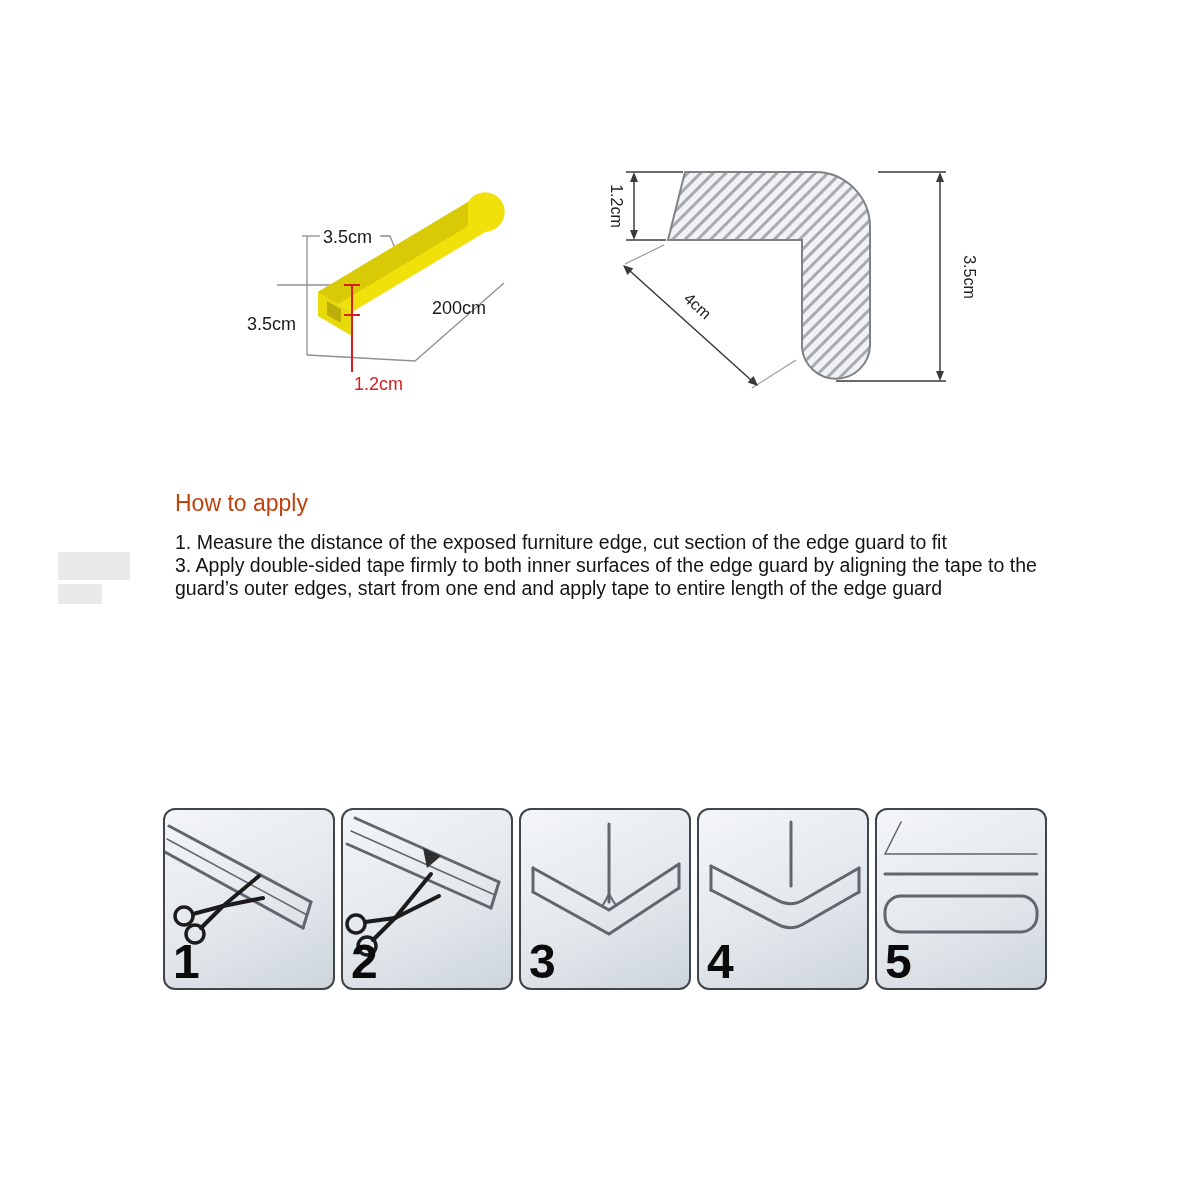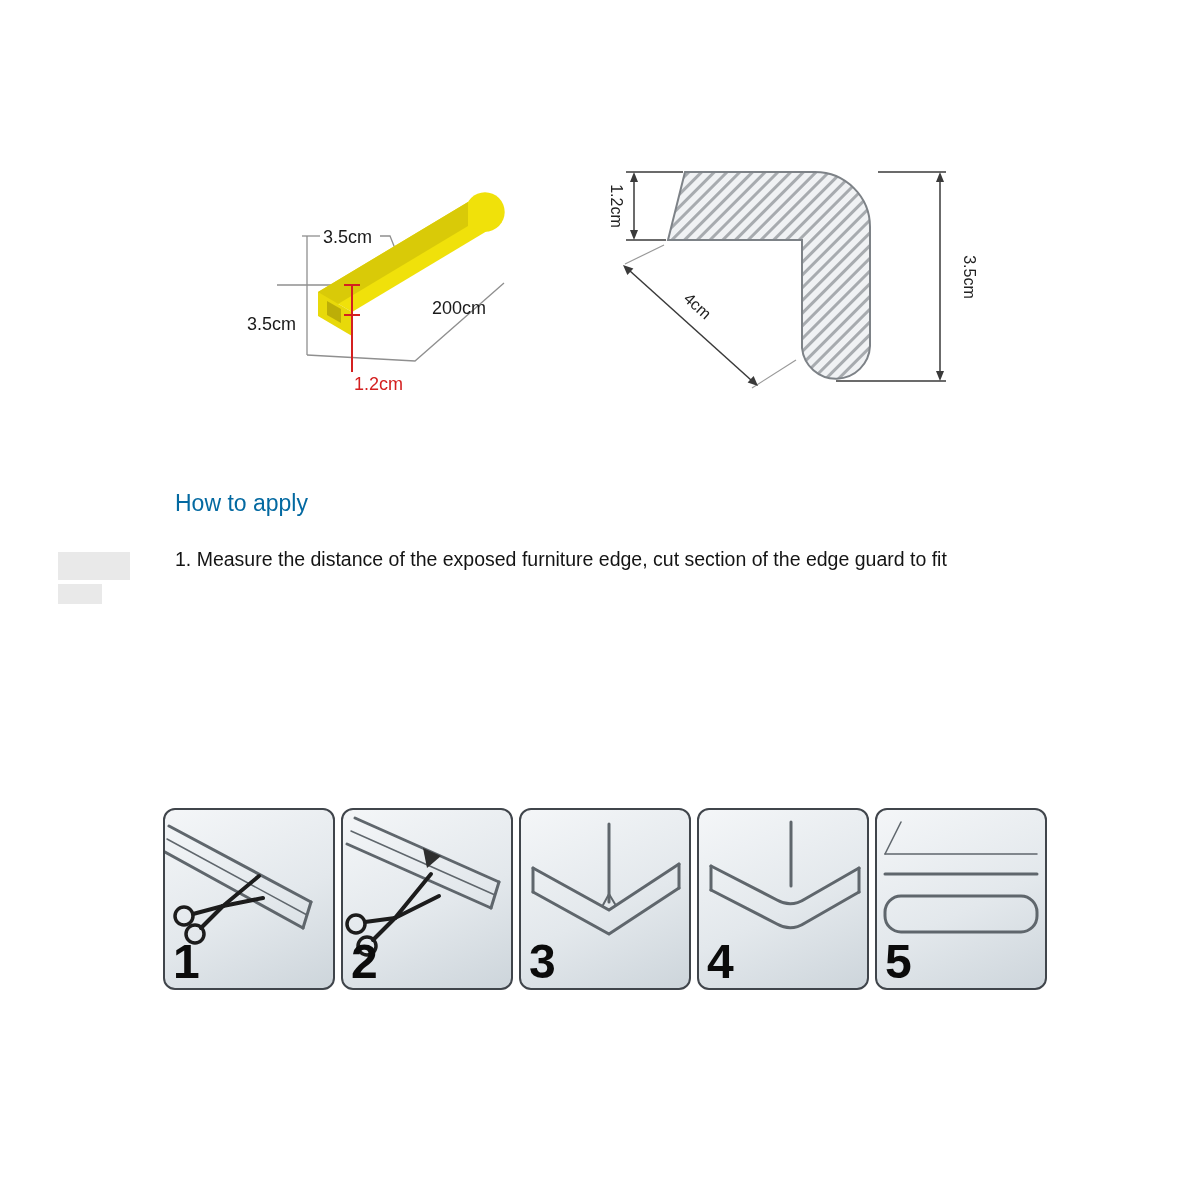--- a/index.html
+++ b/index.html
@@ -13,25 +13,25 @@
     color: #1a1a1a;
   }
   .abs { position: absolute; }
   svg text { font-family: "Liberation Sans", sans-serif; }
 
   #left-diagram  { left: 230px; top: 120px; }
   #right-diagram { left: 590px; top: 150px; }
 
   #howto-heading {
     left: 175px; top: 490px;
-    font-size: 23px; font-weight: 400; color: #0369a1;
+    font-size: 23px; font-weight: 400; color: #c2410c;
   }
   #howto-steps {
     left: 175px; top: 531px; width: 862px;
-    font-size: 19.5px; line-height: 1.17; color: #141414; margin-top: 17px;
+    font-size: 19.5px; line-height: 1.17; color: #141414;
   }
   #howto-steps p { margin: 0; }
 
   #panels {
     left: 163px; top: 808px; width: 884px; height: 182px;
     display: flex; gap: 6px;
   }
   .panel {
     position: relative;
     width: 172px; height: 182px;
@@ -121,20 +121,21 @@
     <polygon points="33,115 37.4,125 43.4,118.4" stroke="none"></polygon>
     <polygon points="168,236 157.6,232.6 163.6,225.9" stroke="none"></polygon>
   </g>
   <text transform="rotate(42 104 160)" x="104" y="160" text-anchor="middle" font-size="16" fill="#222">4cm</text>
 </svg>
 
 <div id="howto-heading" class="abs">How to apply</div>
 
 <div id="howto-steps" class="abs">
   <p>1. Measure the distance of the exposed furniture edge, cut section of the edge guard to fit</p>
+  <p>3. Apply double-sided tape firmly to both inner surfaces of the edge guard by aligning the tape to the guard’s outer edges, start from one end and apply tape to entire length of the edge guard</p>
 </div>
 
 <div id="panels" class="abs">
 
   <div class="panel">
     <svg width="168" height="178" viewBox="0 0 168 178">
       <g fill="none" stroke="#5f666c" stroke-width="3" stroke-linecap="round">
         <line x1="4" y1="16" x2="146" y2="92"></line>
         <line x1="0" y1="42" x2="138" y2="118"></line>
         <line x1="146" y1="92" x2="138" y2="118"></line>

